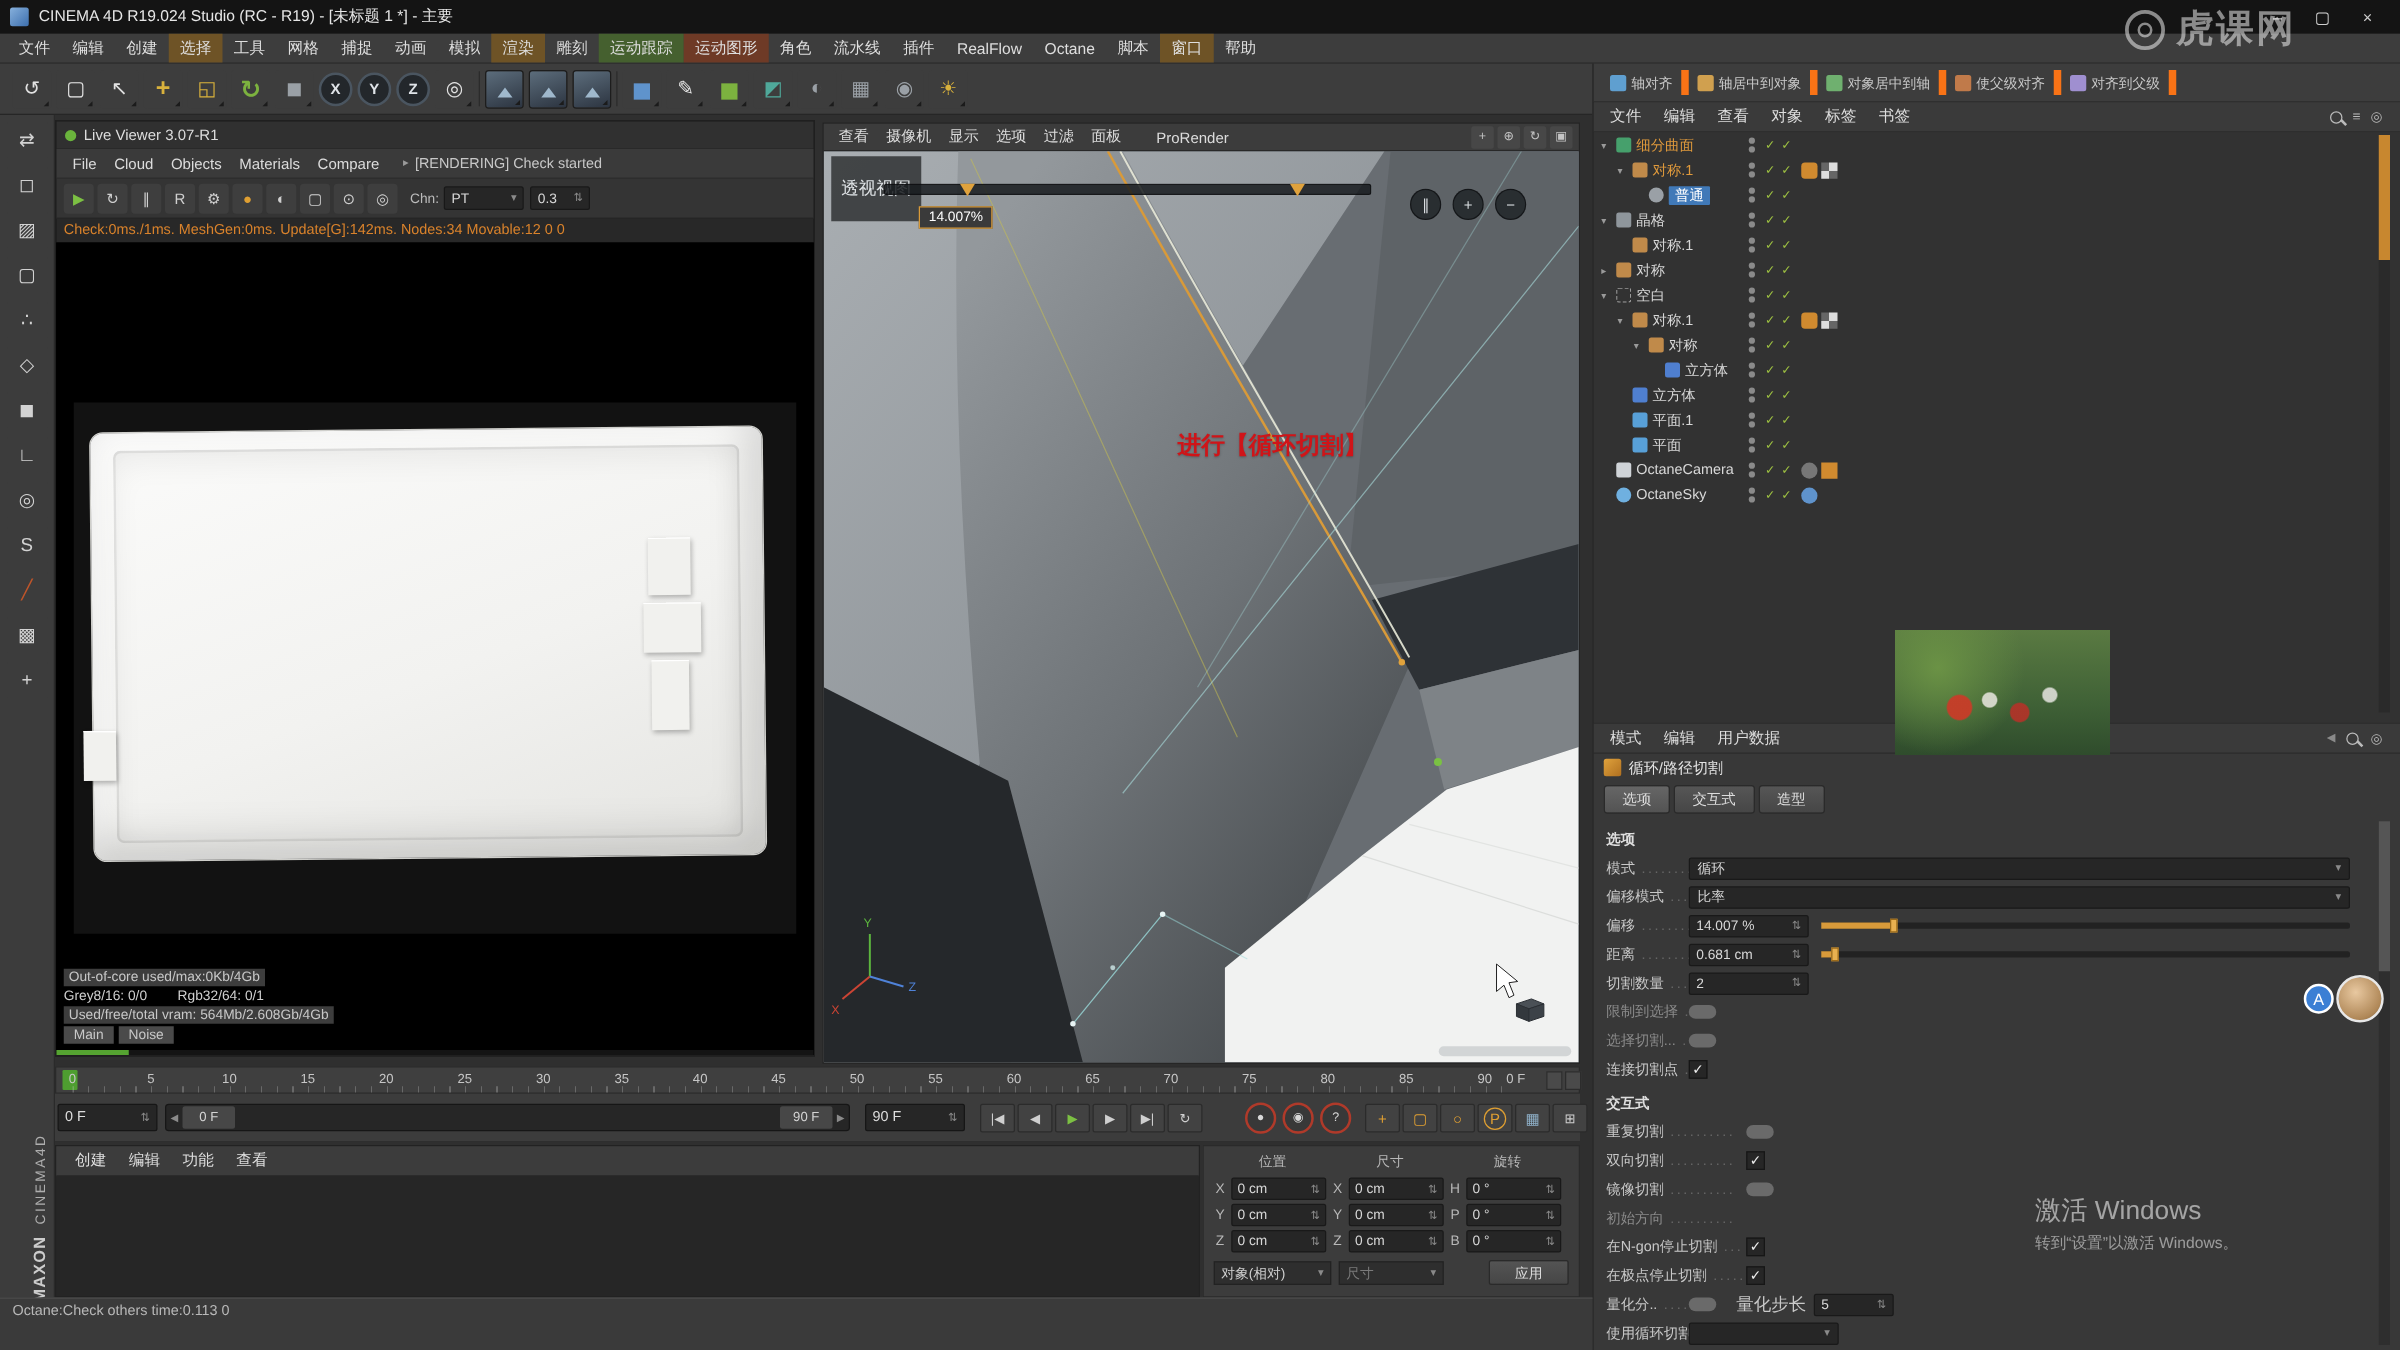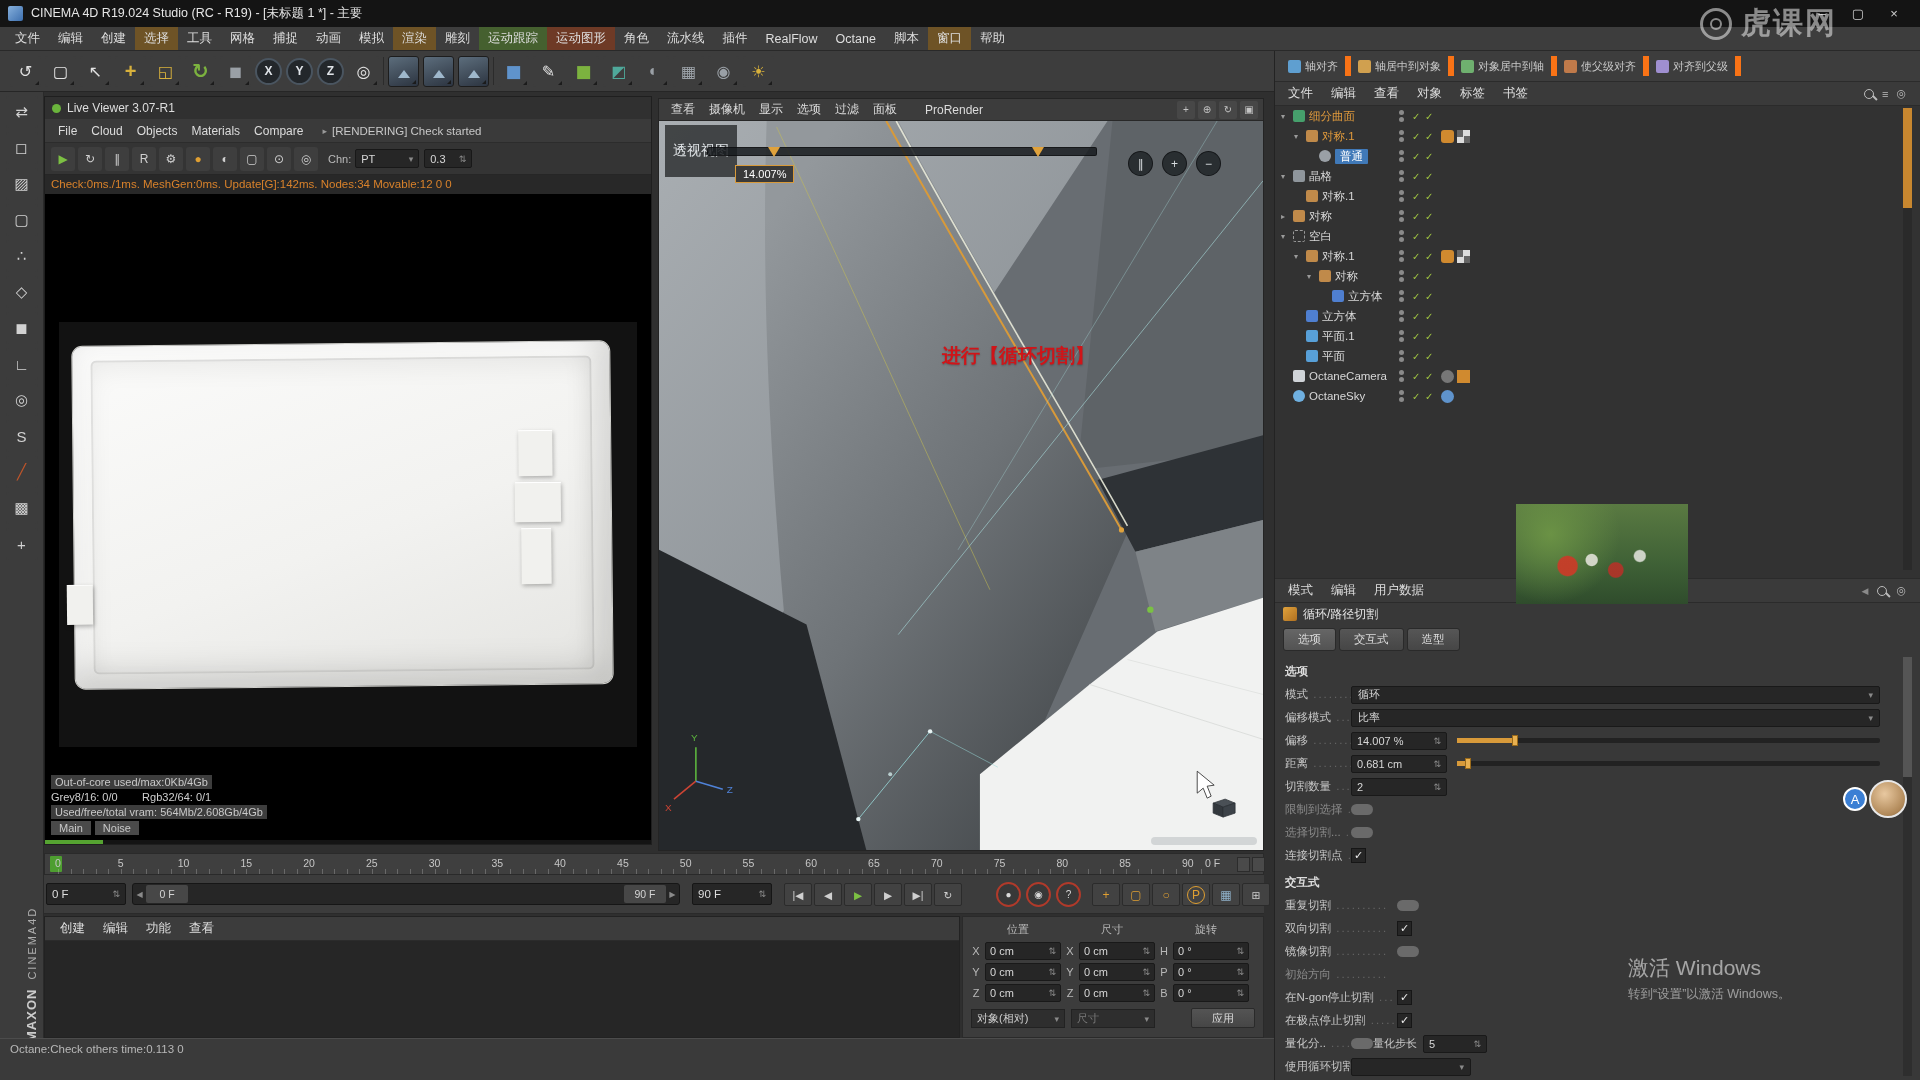--- a/index.html
+++ b/index.html
@@ -240,21 +240,21 @@
 .ari .chk,.ari .pillc{position:absolute;left:122px}
 .ar-dd{flex:1;margin-right:40px;height:18px;background:#262626;border:1px solid #191919;border-radius:2px;
   display:flex;align-items:center;justify-content:space-between;padding:0 6px;color:#d8d8d8;font-size:11px}
 .ar-dd.short{flex:0 0 120px;margin-right:0}
 .ar-num{flex:0 0 96px;height:18px;background:#262626;border:1px solid #191919;border-radius:2px;
   display:flex;align-items:center;justify-content:space-between;padding:4px 5px;color:#d8d8d8;font-size:11px}
 .ar-num.small{flex:0 0 64px}
 .ar-slider{flex:1;margin:0 40px 0 10px;height:5px;background:#222;border-radius:2px;position:relative}
 .ar-slider .fill{position:absolute;left:0;top:0;bottom:0;background:#d89a3a}
 .ar-slider .knob{position:absolute;top:-3px;width:6px;height:11px;background:#e8b050;border:1px solid #9a6a1a}
-.ar-l2{color:#c8c8c8;font-size:11px;margin-right:6px}
+.ar-l2{color:#c8c8c8;font-size:14px;margin-left:16px;margin-right:6px}
 .pillc{width:22px;height:11px;background:#6a6a6a;border-radius:6px}
 .chk{width:15px;height:15px;background:#262626;border:1px solid #161616;color:#eee;font-size:11px;
   display:flex;align-items:center;justify-content:center}
 .at-scroll{position:absolute;right:8px;top:78px;bottom:4px;width:9px;background:#2e2e2e}
 .at-scroll i{display:block;width:100%;height:120px;background:#555}
 
 
 .statusbar{position:absolute;left:0;top:1038px;width:1274px;height:42px;background:#3a3a3a;border-top:1px solid #4c4c4c}
 .statusbar span{display:inline-block;padding:4px 10px;font-size:11.5px;color:#b8b8b8}
 .activate{position:absolute;left:1628px;top:954px;z-index:40;pointer-events:none}

